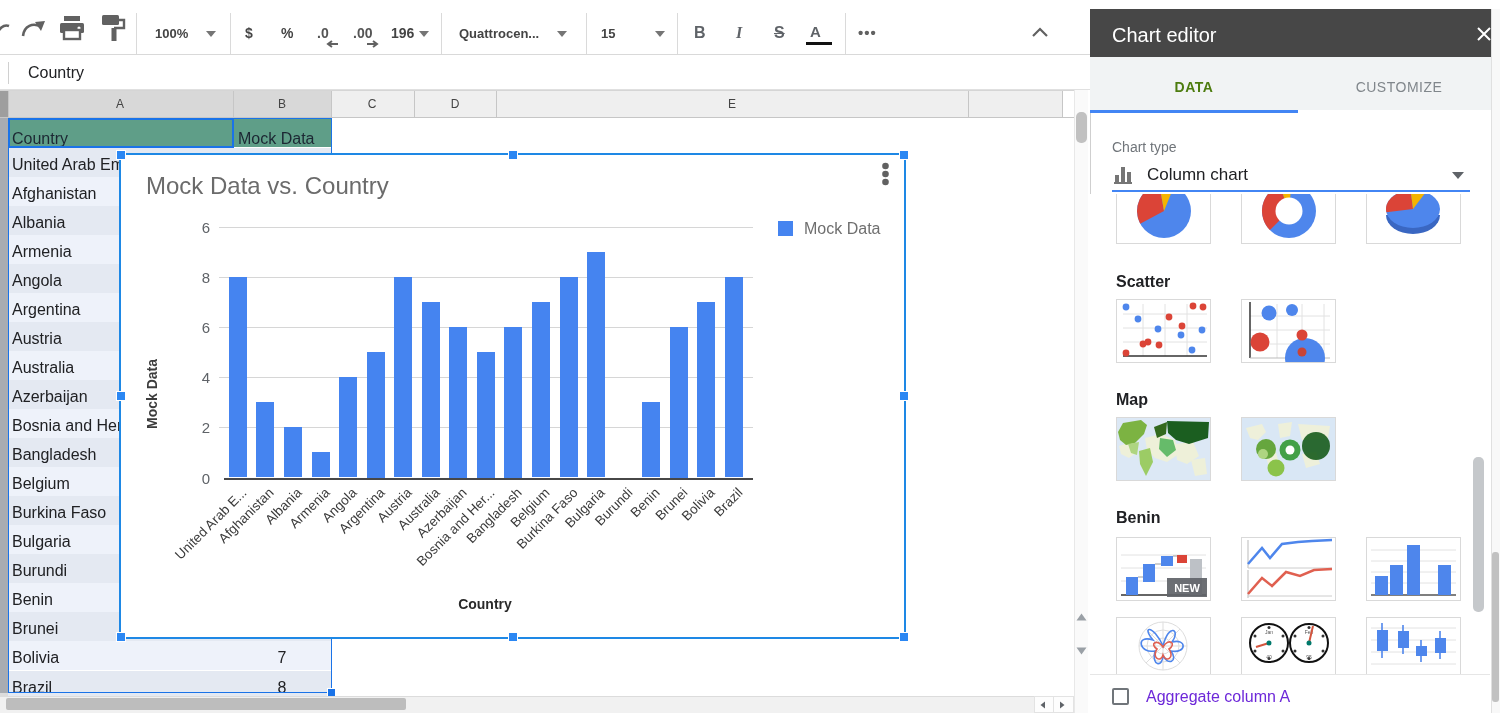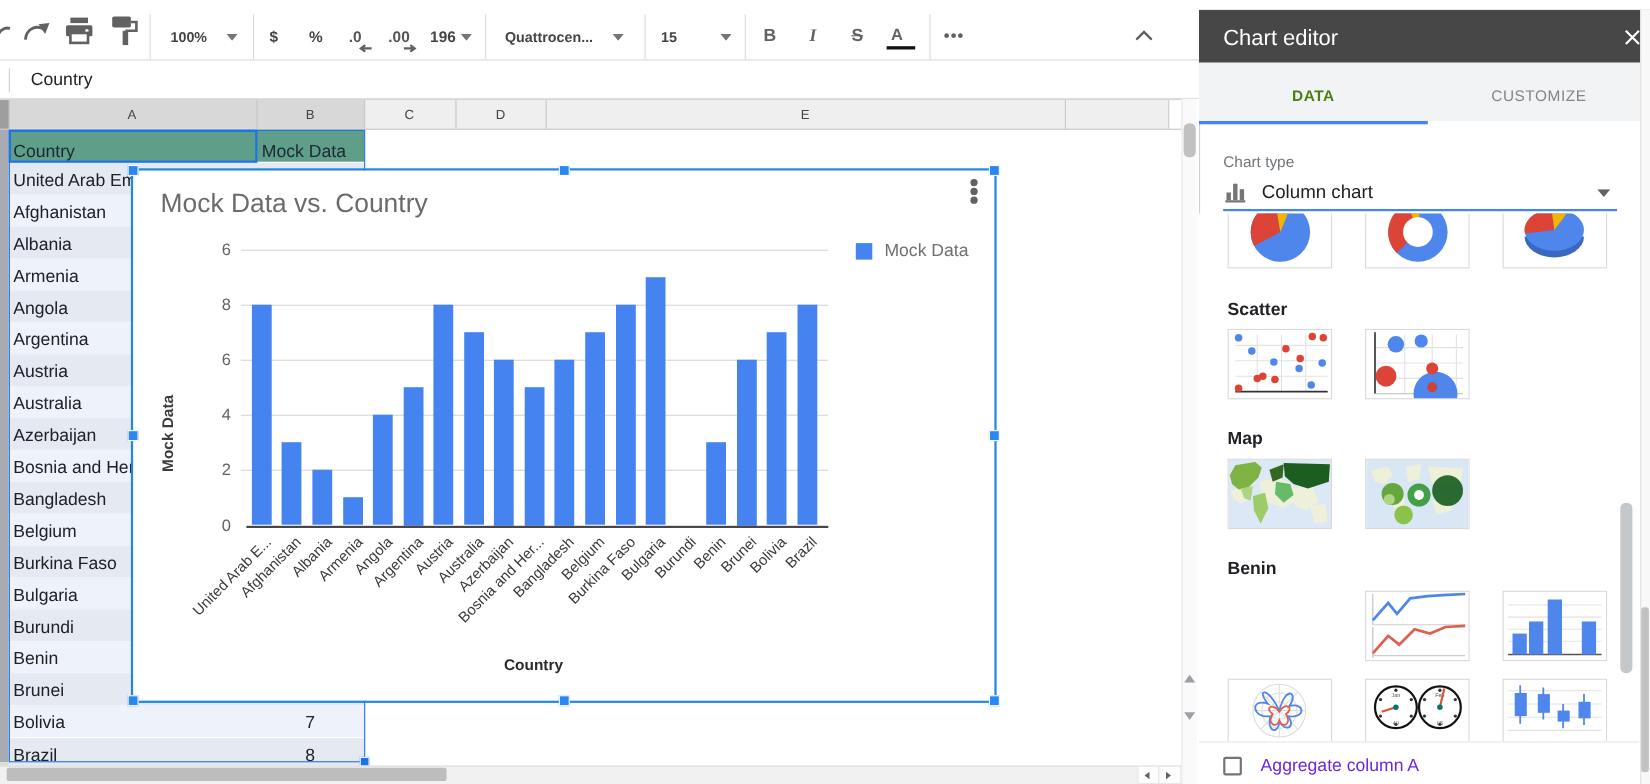--- a/index.html
+++ b/index.html
@@ -322,20 +322,36 @@
 <path d="M22,30 L32,26 L36,42 L28,54 Z" fill="#eef0da"></path>
 <path d="M60,36 L74,34 L78,46 L64,50 Z" fill="#eef0da"></path>
 <circle cx="24" cy="31" r="10" fill="#66a63e"></circle>
         <circle cx="21" cy="36" r="5" fill="#aed581"></circle>
 <circle cx="48" cy="32" r="10.5" fill="#43a047"></circle>
         <circle cx="48" cy="32" r="4.5" fill="#fff"></circle>
 <circle cx="74" cy="28" r="14" fill="#1b5e20" opacity="0.92"></circle>
 <circle cx="34" cy="50" r="8.5" fill="#8bc34a"></circle>
 </svg></div>
     <div class="abs" style="left:26px;top:315px;font-size:16px;font-weight:bold;color:#202124">Benin</div>
+    <div class="abs" style="left:26px;top:343px;width:95px;height:64px;border:1px solid #d9d9d9;background:#fff"><svg width="93" height="62" viewBox="0 0 93 62">
+<line x1="4" y1="17" x2="89" y2="17" stroke="#e2e2e2"></line>
+        <line x1="4" y1="30" x2="89" y2="30" stroke="#e2e2e2"></line>
+        <line x1="4" y1="43" x2="89" y2="43" stroke="#e2e2e2"></line>
+<line x1="4" y1="57" x2="89" y2="57" stroke="#333" stroke-width="1.5"></line>
+<rect x="9" y="39" width="12" height="18" fill="#4e86ec"></rect>
+<line x1="21" y1="39" x2="26" y2="39" stroke="#9e9e9e"></line>
+<rect x="26" y="26" width="12" height="18" fill="#4e86ec"></rect>
+<line x1="38" y1="26" x2="44" y2="26" stroke="#9e9e9e"></line>
+<rect x="44" y="18" width="12" height="10" fill="#4e86ec"></rect>
+<line x1="56" y1="18" x2="60" y2="18" stroke="#9e9e9e"></line>
+<rect x="60" y="17" width="10" height="8" fill="#db4437"></rect>
+<rect x="73" y="21" width="12" height="36" fill="#bdc1c6"></rect>
+<rect x="50" y="40" width="40" height="19" fill="#5f6368" opacity="0.92"></rect>
+<text x="70" y="54" font-size="11" font-weight="bold" fill="#fff" text-anchor="middle" font-family="Liberation Sans">NEW</text>
+</svg></div>
     <div class="abs" style="left:151px;top:343px;width:95px;height:64px;border:1px solid #d9d9d9;background:#fff"><svg width="93" height="62" viewBox="0 0 93 62">
 <line x1="6" y1="2" x2="6" y2="30" stroke="#bbb"></line>
         <line x1="6" y1="30" x2="90" y2="30" stroke="#ccc"></line>
 <line x1="6" y1="32" x2="6" y2="60" stroke="#bbb"></line>
         <line x1="6" y1="58" x2="90" y2="58" stroke="#ccc"></line>
 <path d="M6,26 L20,10 L28,20 L40,6 L56,4 L70,3 L90,2" stroke="#4e86ec" stroke-width="2.5" fill="none"></path>
 <path d="M6,56 L20,40 L30,48 L44,34 L58,38 L72,32 L90,31" stroke="#e06050" stroke-width="2.5" fill="none"></path>
 </svg></div>
     <div class="abs" style="left:276px;top:343px;width:95px;height:64px;border:1px solid #d9d9d9;background:#fff"><svg width="93" height="62" viewBox="0 0 93 62">
 <line x1="4" y1="12" x2="89" y2="12" stroke="#e2e2e2"></line>

